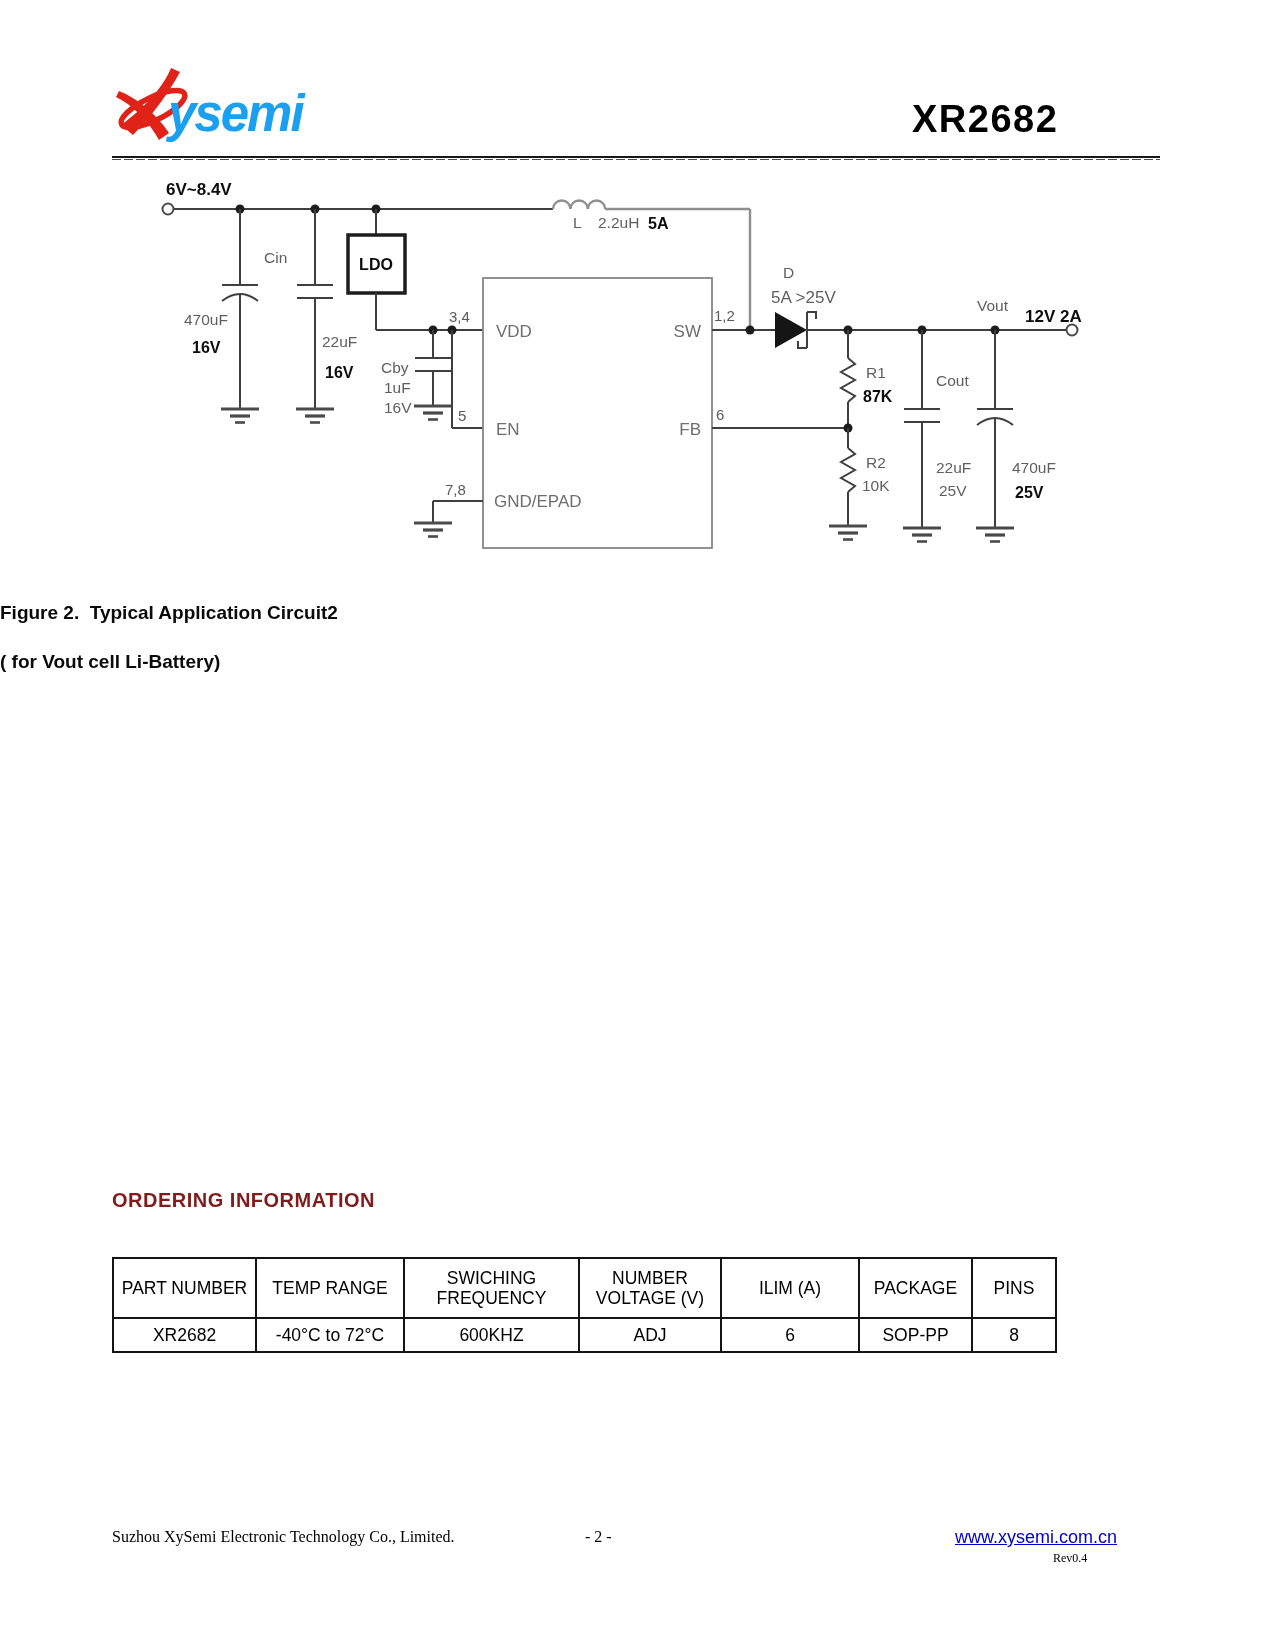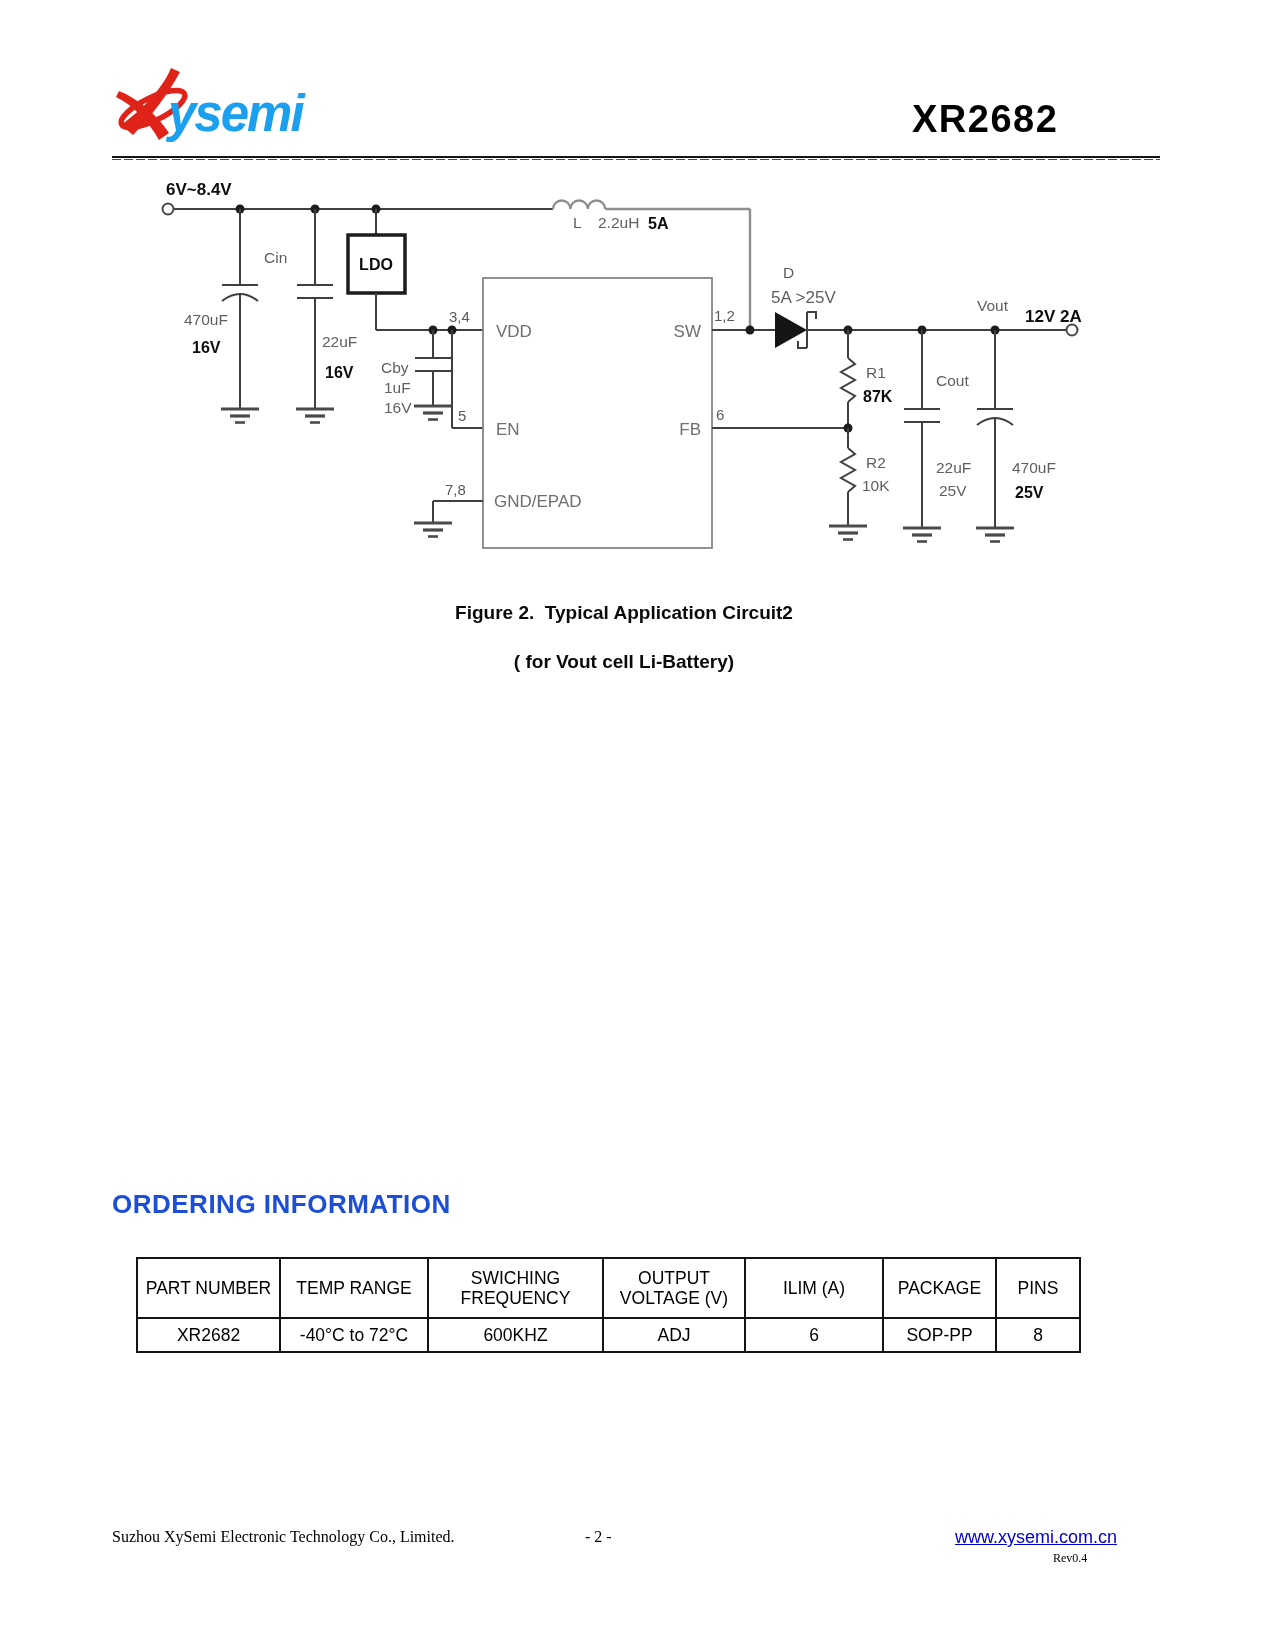--- a/index.html
+++ b/index.html
@@ -22,25 +22,25 @@
   .dot{fill:#1c1c1c;}
   .term{fill:#ffffff;stroke:#4a4a4a;stroke-width:2;}
   text{font-family:"Liberation Sans",sans-serif;}
   .lb{font-size:15.5px;fill:#5f5f5f;}
   .lbs{font-size:15px;fill:#5a5a5a;}
   .pin{font-size:17px;fill:#6e6e6e;}
   .bd{font-size:17px;font-weight:700;fill:#0d0d0d;}
   .bds{font-size:16px;font-weight:700;fill:#0d0d0d;}
 
   
-  .caption{left:17px;width:1214px;text-align:center;font-weight:700;font-size:19px;
+  .caption{left:0;width:1214px;text-align:left;font-weight:700;font-size:19px;
            color:#0a0a0a;white-space:pre;}
 
   
-  .section-heading{font-weight:700;font-size:26px;letter-spacing:.5px;color:#1d4ed8;}
+  .section-heading{font-weight:700;font-size:20px;letter-spacing:.5px;color:#7f1d1d;}
   table.order{border-collapse:collapse;table-layout:fixed;}
   table.order td{border:2px solid #141414;text-align:center;vertical-align:middle;
                  font-size:17.5px;color:#000;padding:0;line-height:20px;}
   table.order tr.hd td{height:58px;}
   table.order tr.dt td{height:32px;}
 
   
   .ft{font-family:"Liberation Serif",serif;font-size:16px;color:#000;}
   .ft-link{font-family:Liberation Sans, sans-serif;font-size:18px;color:#0000cc;text-decoration:underline;}
 </style>
@@ -211,36 +211,36 @@
       <text class="lb" x="1012" y="308">470uF</text>
       <text class="bds" x="1015" y="333">25V</text>
     </g>
   </svg>
 
   <div class="abs caption" style="top:602px">Figure 2.  Typical Application Circuit2</div>
   <div class="abs caption" style="top:651px">( for Vout cell Li-Battery)</div>
 
   <div class="abs section-heading" style="left:112px;top:1189px">ORDERING INFORMATION</div>
 
-  <table class="order abs" style="left:136px;top:1257px;width:943px">
+  <table class="order abs" style="left:112px;top:1257px;width:943px">
     <colgroup>
       <col style="width:143px">
         <col style="width:148px">
         <col style="width:175px">
       <col style="width:142px">
         <col style="width:138px">
         <col style="width:113px">
         <col style="width:84px">
     </colgroup>
     <tbody>
         <tr class="hd">
       <td>PART NUMBER</td>
       <td>TEMP RANGE</td>
       <td>SWICHING FREQUENCY</td>
-      <td>OUTPUT VOLTAGE (V)</td>
+      <td>NUMBER VOLTAGE (V)</td>
       <td>ILIM (A)</td>
       <td>PACKAGE</td>
       <td>PINS</td>
     </tr>
     <tr class="dt">
       <td>XR2682</td>
       <td>-40°C to 72°C</td>
       <td>600KHZ</td>
       <td>ADJ</td>
       <td>6</td>

